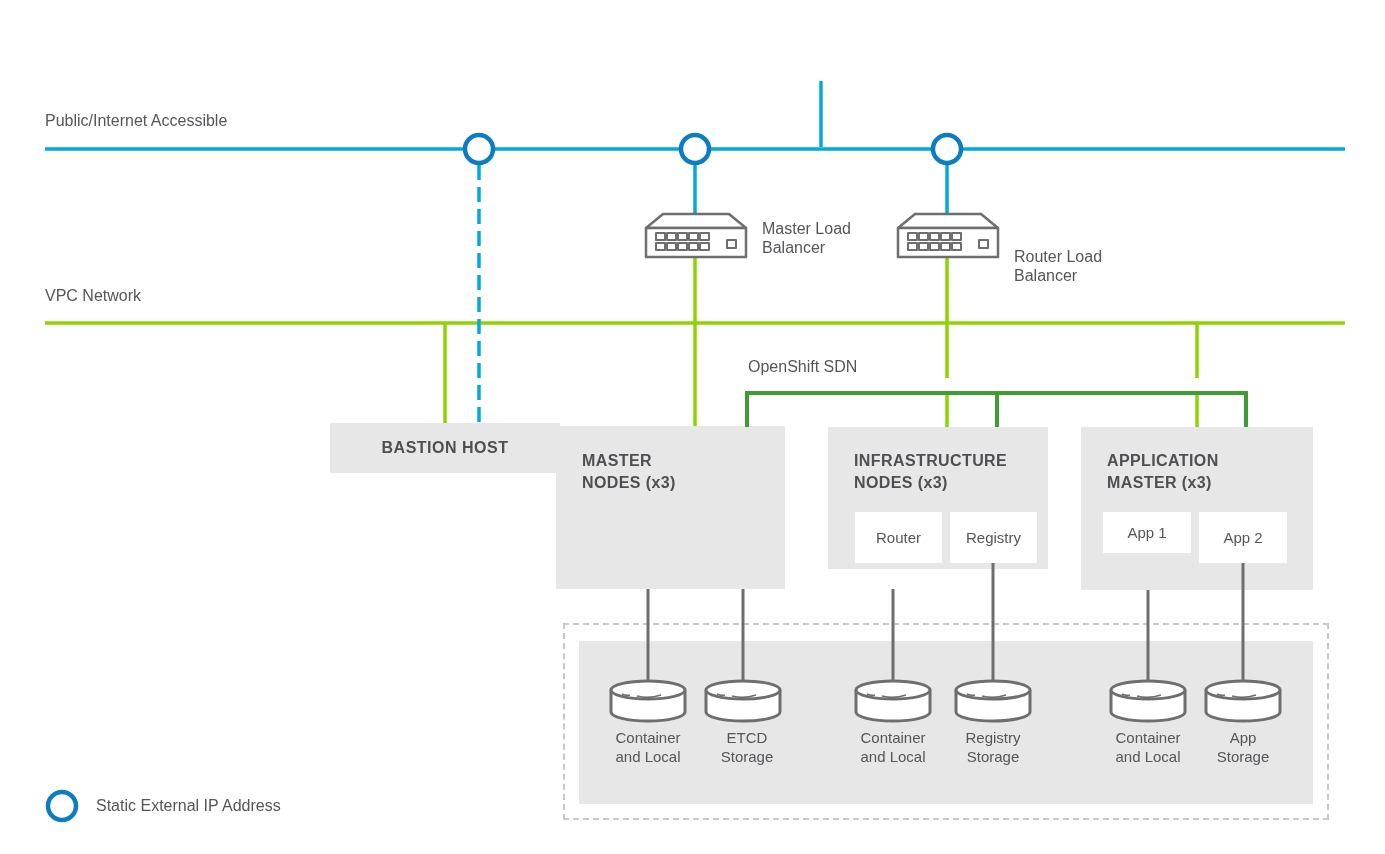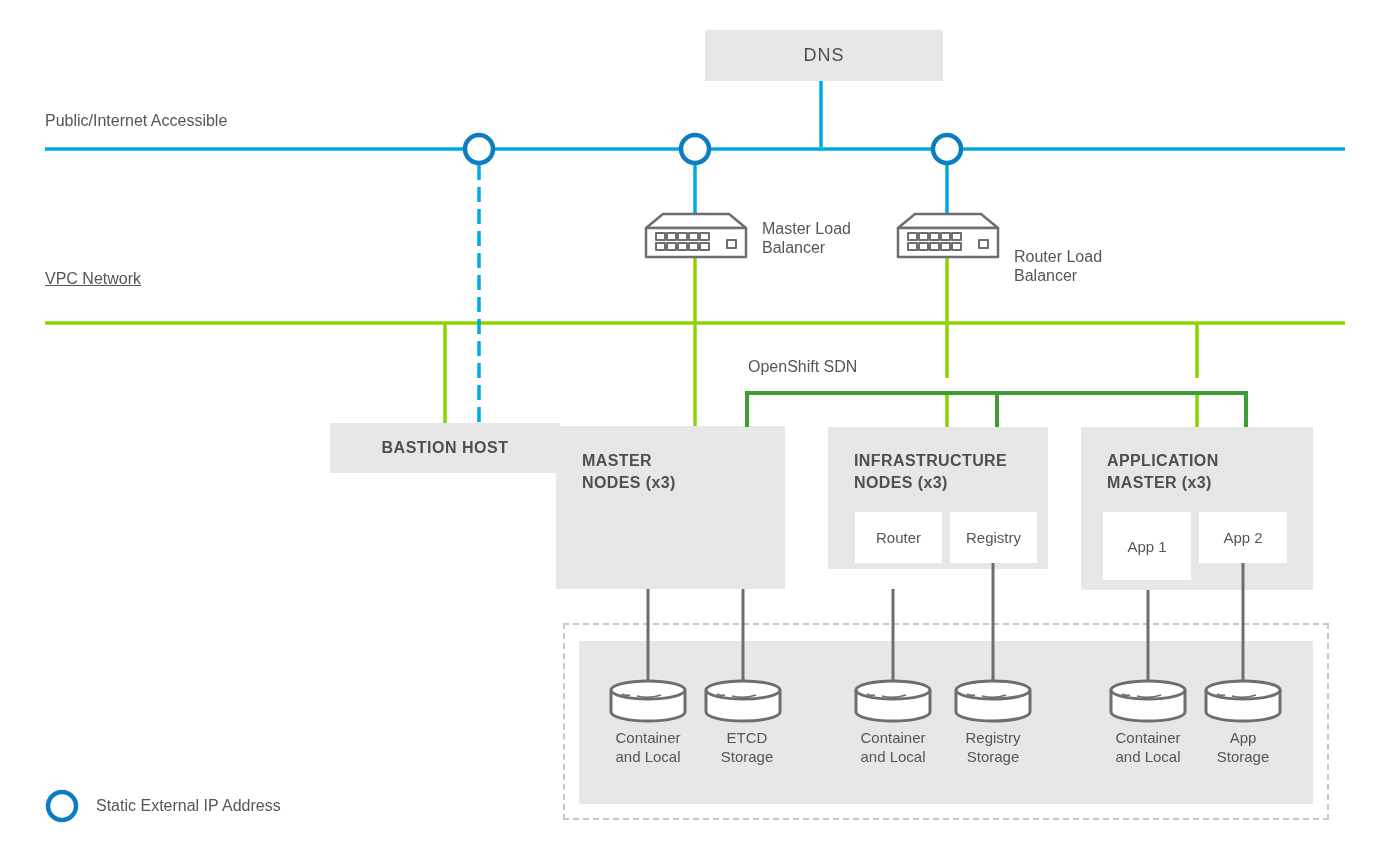--- a/index.html
+++ b/index.html
@@ -34,26 +34,23 @@
   .storage-band{background:var(--box-gray);}
   .legend-label{font-size:16px;color:var(--text);}
   svg.overlay{position:absolute;left:0;top:0;pointer-events:none;}
 </style>
 </head>
 <body>
 
 <div class="canvas">
 
   <div class="abs zone-label" style="left:45px;top:112px;">Public/Internet Accessible</div>
-  <div class="abs zone-label" style="left:45px;top:270px;text-decoration:underline;">VPC Network</div>
+  <div class="abs zone-label" style="left:45px;top:287px;">VPC Network</div>
   <div class="abs zone-label" style="left:748px;top:358px;">OpenShift SDN</div>
 
-  <div class="abs gray-box dns-box" style="left:705px;top:30px;width:238px;height:51px;">
-    <span>DNS</span>
-  </div>
 
   <div class="abs lb-label" style="left:762px;top:219px;">Master Load
 Balancer</div>
   <div class="abs lb-label" style="left:1014px;top:219px;margin-top:28px;">Router Load
 Balancer</div>
 
   <div class="abs gray-box bastion-box" style="left:330px;top:423px;width:230px;height:50px;">
     <span>BASTION HOST</span>
   </div>
 
@@ -66,21 +63,21 @@
     <div class="abs node-title" style="left:26px;top:23px;">INFRASTRUCTURE
 NODES (x3)</div>
   </div>
   <div class="abs sub-box" style="left:855px;top:512px;width:87px;height:51px;">Router</div>
   <div class="abs sub-box" style="left:950px;top:512px;width:87px;height:51px;">Registry</div>
 
   <div class="abs gray-box" style="left:1081px;top:427px;width:232px;height:163px;">
     <div class="abs node-title" style="left:26px;top:23px;">APPLICATION
 MASTER (x3)</div>
   </div>
-  <div class="abs sub-box" style="left:1103px;top:512px;width:88px;height:68px;">App 1</div>
+  <div class="abs sub-box" style="left:1103px;top:512px;width:88px;height:41px;">App 1</div>
   <div class="abs sub-box" style="left:1199px;top:512px;width:88px;height:51px;">App 2</div>
 
   <div class="abs storage-dashed" style="left:563px;top:623px;width:766px;height:197px;"></div>
   <div class="abs storage-band" style="left:579px;top:641px;width:734px;height:163px;"></div>
 
   <div class="abs cyl-label" style="left:598px;top:728px;width:100px;">Container
 and Local</div>
   <div class="abs cyl-label" style="left:697px;top:728px;width:100px;">ETCD
 Storage</div>
   <div class="abs cyl-label" style="left:843px;top:728px;width:100px;">Container

